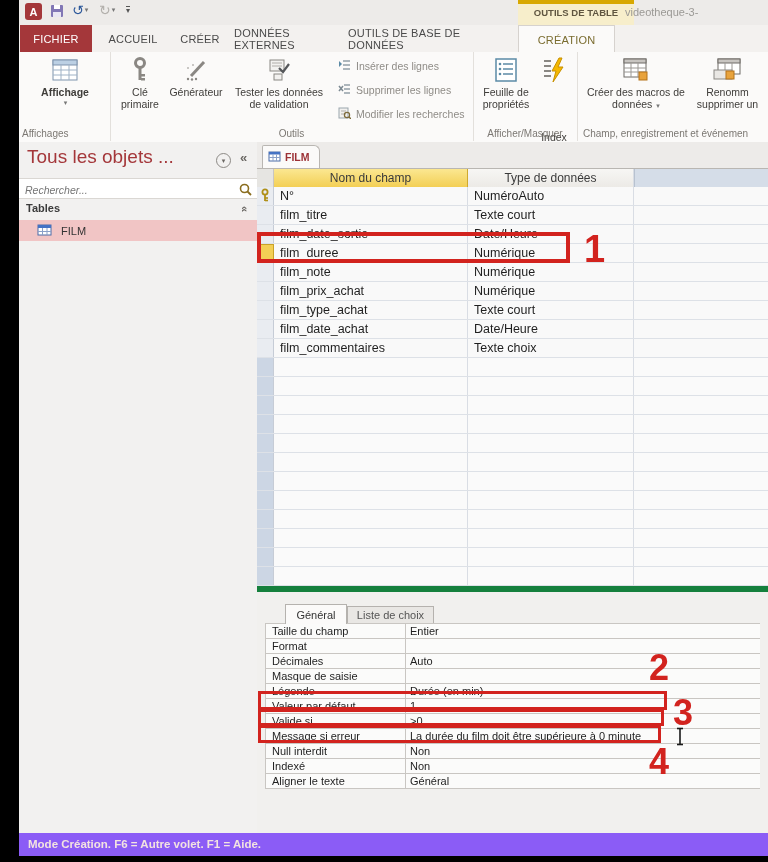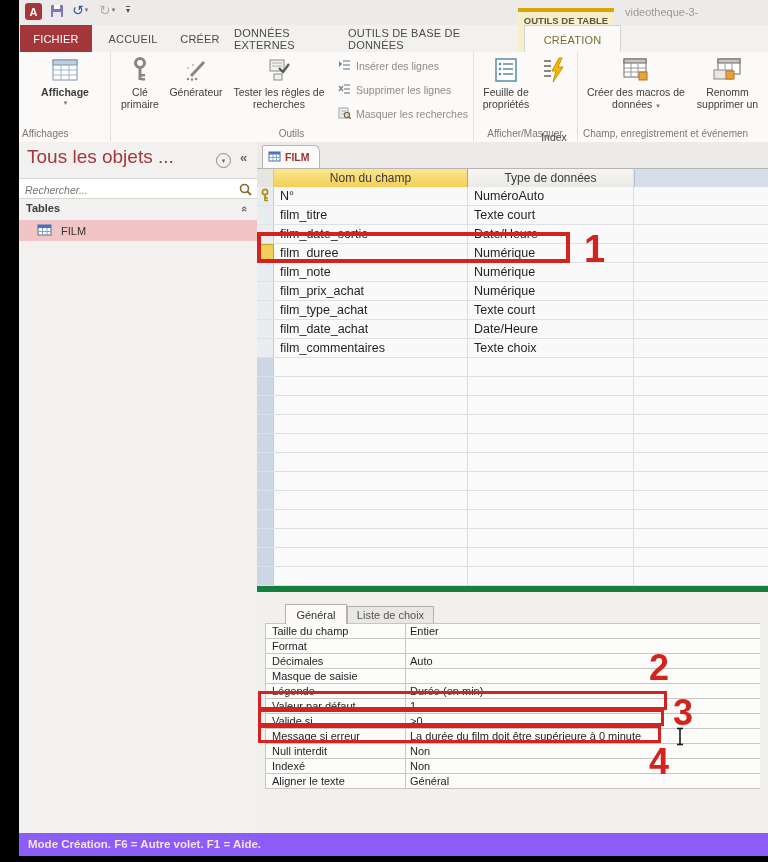--- a/index.html
+++ b/index.html
@@ -7,31 +7,31 @@
        font-family:"Liberation Sans","DejaVu Sans",sans-serif;-webkit-font-smoothing:antialiased;}
   #app{position:absolute;left:19px;top:0;width:749px;height:856px;background:#f1efed;overflow:hidden;}
 
   
   #titlebar{position:absolute;left:0;top:0;width:100%;height:25px;background:#edebe9;}
   .qat{position:absolute;top:3px;display:flex;align-items:center;}
   .applogo{width:17px;height:17px;background:#a4373a;border-radius:3px;color:#fff;font-size:11px;font-weight:bold;
            display:flex;align-items:center;justify-content:center;}
   .glyphbtn{font-family:"DejaVu Sans",sans-serif;font-size:14px;line-height:14px;}
   .caret{font-size:7px;color:#777;margin-left:1px;}
-  #ctxhdr{position:absolute;left:499px;top:8px;width:96px;height:25px;background:#f7eecb;}
+  #ctxhdr{position:absolute;left:499px;top:0;width:116px;height:25px;background:#f7eecb;}
   #ctxhdr .goldbar{position:absolute;left:0;top:0;width:100%;height:4px;background:#d8a800;}
   #ctxhdr .lbl{position:absolute;left:0;top:7px;width:100%;text-align:center;font-size:9.5px;font-weight:bold;color:#5f5540;}
   #doctitle{position:absolute;left:606px;top:6px;font-size:11px;color:#9b9995;white-space:nowrap;}
 
   
   #tabrow{position:absolute;left:0;top:25px;width:100%;height:27px;background:#f3f1ef;}
   .rtab{position:absolute;top:0;height:27px;display:flex;align-items:center;justify-content:center;
         font-size:11px;color:#4a4a4a;letter-spacing:.2px;}
   .rtab.file{background:#a4373a;color:#fff;}
-  .rtab.active{background:#fbfaf9;border:1px solid #d6d2ce;border-bottom:none;color:#7a6c2f;margin-left:6px;}
+  .rtab.active{background:#fbfaf9;border:1px solid #d6d2ce;border-bottom:none;color:#7a6c2f;}
   #ctxbg{position:absolute;left:499px;top:0;width:96px;height:27px;background:#f7eecb;}
 
   
   #ribbon{position:absolute;left:0;top:52px;width:100%;height:90px;background:#fbfaf9;border-bottom:1px solid #d9d6d2;}
   .rg{position:absolute;top:0;height:89px;border-right:1px solid #e3e0dc;}
   .rg-label{position:absolute;bottom:2px;left:0;width:100%;text-align:center;font-size:10px;color:#7c7873;white-space:nowrap;overflow:hidden;}
   .rg-label.left{text-align:left;padding-left:3px;}
   .bigbtn{display:flex;flex-direction:column;align-items:center;padding-top:5px;}
   .bigbtn .blabel{font-size:10.5px;line-height:1.18;color:#3f3d3a;text-align:center;margin-top:3px;}
   .icn{height:26px;display:flex;align-items:center;justify-content:center;}
@@ -199,21 +199,21 @@
         <div class="bigbtn" style="width:102px;">
           <span class="icn">
             <svg width="26" height="24">
                 <rect x="4" y="2" width="14" height="11" fill="#f2f1ef" stroke="#8a8783"></rect>
                 <line x1="6" y1="5" x2="16" y2="5" stroke="#b0ada9"></line>
                 <line x1="6" y1="8" x2="16" y2="8" stroke="#b0ada9"></line>
                 <rect x="8" y="16" width="8" height="6" fill="#f2f1ef" stroke="#8a8783"></rect>
                 <path d="M13 10 l4 4 6 -8" fill="none" stroke="#55575a" stroke-width="2.2"></path>
               </svg>
           </span>
-          <span class="blabel">Tester les règles de recherches</span>
+          <span class="blabel">Tester les données de validation</span>
         </div>
         <div style="display:flex;flex-direction:column;margin-left:8px;margin-top:2px;">
           <div class="linebtn">
             <span>
               <svg width="13" height="12">
                   <line x1="5" y1="2" x2="12" y2="2" stroke="#9aa5ad" stroke-width="1.6"></line>
                   <line x1="5" y1="6" x2="12" y2="6" stroke="#9aa5ad" stroke-width="1.6"></line>
                   <line x1="5" y1="10" x2="12" y2="10" stroke="#9aa5ad" stroke-width="1.6"></line>
                   <path d="M1 2 v6 l3 -3 z" fill="#5b8aa6"></path>
                 </svg>
@@ -234,21 +234,21 @@
           <div class="linebtn">
             <span>
               <svg width="13" height="12">
                   <rect x="1" y="1" width="9" height="10" fill="#f2f1ef" stroke="#9aa5ad"></rect>
                   <line x1="3" y1="4" x2="8" y2="4" stroke="#b0ada9"></line>
                   <line x1="3" y1="7" x2="8" y2="7" stroke="#b0ada9"></line>
                   <circle cx="9" cy="8" r="2.6" fill="none" stroke="#7d6a3a" stroke-width="1.2"></circle>
                   <line x1="11" y1="10" x2="13" y2="12" stroke="#7d6a3a" stroke-width="1.4"></line>
                 </svg>
             </span>
-            <span>Masquer les recherches</span>
+            <span>Modifier les recherches</span>
           </div>
         </div>
       </div>
       <div class="rg-label">Outils</div>
     </div>
 
     <div class="rg" style="left:454px;width:104px;">
       <div class="rowflex" style="margin-left:4px;">
         <div class="bigbtn" style="width:58px;">
           <span class="icn">

